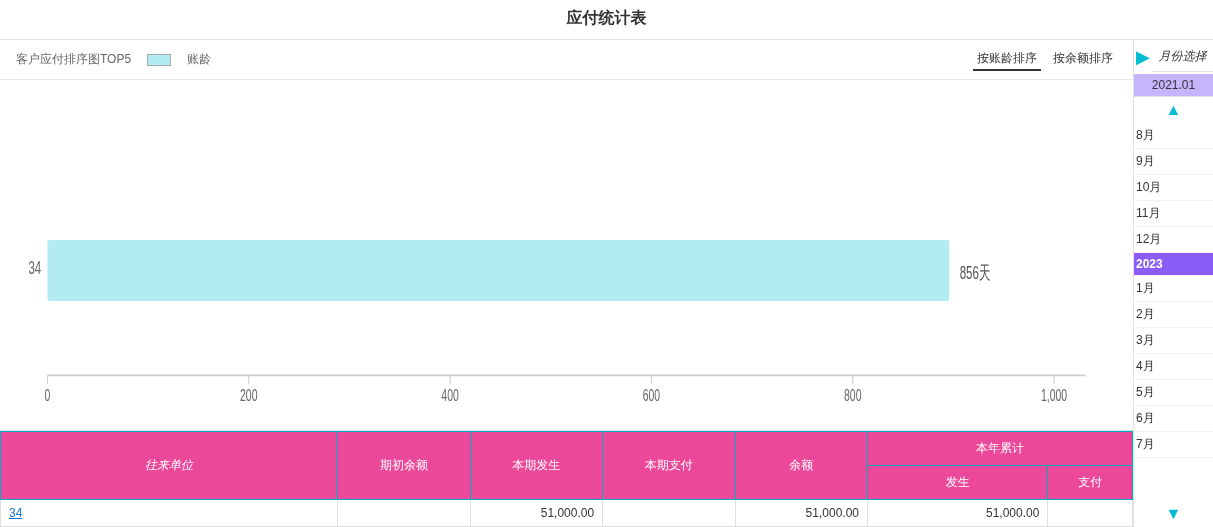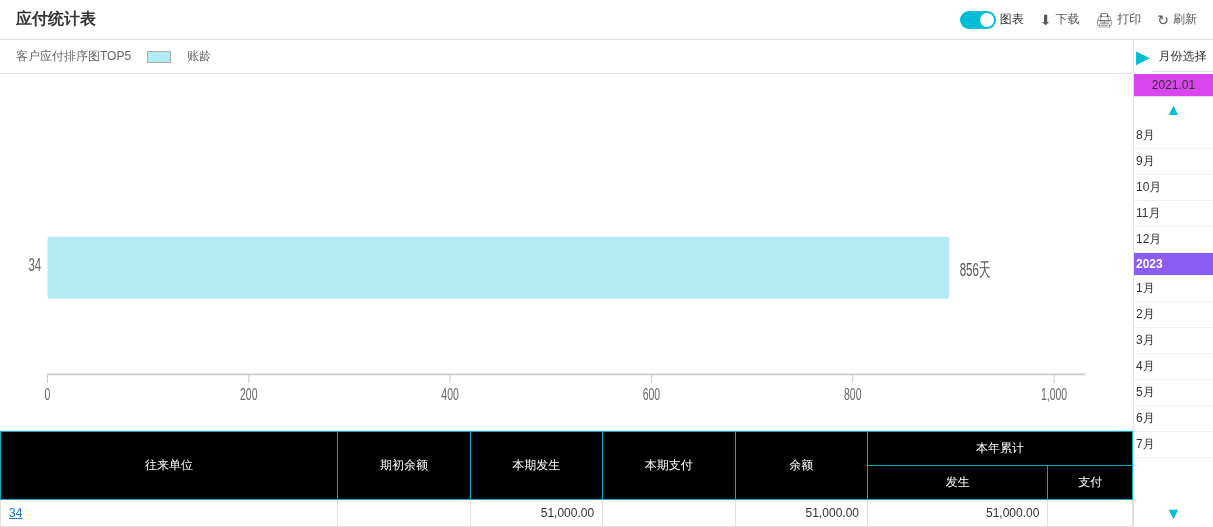--- a/index.html
+++ b/index.html
@@ -1,21 +1,21 @@
 <!DOCTYPE html>
 <html><head>
   <meta charset="utf-8">
   <style>
     * { box-sizing: border-box; margin: 0; padding: 0; }
     body { font-family: 'Microsoft YaHei', Arial, sans-serif; font-size: 12px; background: #f5f5f5; color: #333; }
 
     .app-container { width: 1213px; height: 527px; display: flex; flex-direction: column; background: #fff; overflow: hidden; }
 
     
-    .header { display: flex; align-items: center; justify-content: space-between; padding: 8px 16px; border-bottom: 1px solid #e0e0e0; background: #fff; height: 40px; }
+    .header { display: flex; align-items: center; justify-content: space-between; padding: 8px 16px; border-bottom: 1px solid #e0e0e0; background: #fff; height: 40px; flex-direction: column; }
     .header-title { font-size: 16px; font-weight: bold; color: #333; }
     .header-actions { display: flex; align-items: center; gap: 16px; }
     .toggle-switch { display: flex; align-items: center; gap: 4px; cursor: pointer; }
     .toggle-track { width: 36px; height: 18px; background: #00bcd4; border-radius: 9px; position: relative; }
     .toggle-thumb { width: 14px; height: 14px; background: #fff; border-radius: 50%; position: absolute; top: 2px; right: 2px; }
     .action-btn { display: flex; align-items: center; gap: 4px; cursor: pointer; color: #555; font-size: 12px; }
     .action-icon { font-size: 14px; }
 
     
     .main-content { display: flex; flex: 1; overflow: hidden; }
@@ -30,76 +30,60 @@
     .chart-sort-tabs { display: flex; gap: 8px; }
     .sort-tab { font-size: 12px; color: #333; cursor: pointer; padding: 2px 4px; border-bottom: 2px solid transparent; }
     .sort-tab.active { color: #333; border-bottom: 2px solid #333; }
 
     
     .chart-canvas { flex: 1; padding: 8px 16px 4px 16px; position: relative; min-height: 0; }
 
     
     .table-container { border-top: 1px solid #e0e0e0; }
     .data-table { width: 100%; border-collapse: collapse; }
-    .data-table th { background: #000000; color: #fff; text-align: center; padding: 8px 4px; font-size: 12px; font-weight: normal; border: 1px solid #00acc1; }
+    .data-table th { background: #ec4899; color: #fff; text-align: center; padding: 8px 4px; font-size: 12px; font-weight: normal; border: 1px solid #00acc1; }
     .data-table td { text-align: right; padding: 6px 8px; font-size: 12px; border: 1px solid #e0e0e0; }
     .data-table td.link { color: #1976d2; text-decoration: underline; cursor: pointer; text-align: left; }
     .data-table tr.data-row { background: #fff; }
 
     
     .sidebar { width: 80px; border-left: 1px solid #e0e0e0; background: #fff; display: flex; flex-direction: column; overflow: hidden; }
-    .sidebar-year-input { text-align: center; padding: 4px 2px; font-size: 12px; color: #333; border-bottom: 1px solid #e0e0e0; background: #d946ef; }
+    .sidebar-year-input { text-align: center; padding: 4px 2px; font-size: 12px; color: #333; border-bottom: 1px solid #e0e0e0; background: #c4b5fd; }
     .sidebar-nav { display: flex; flex-direction: column; overflow-y: auto; flex: 1; }
     .sidebar-up-btn, .sidebar-down-btn { text-align: center; padding: 4px; cursor: pointer; color: #00bcd4; font-size: 16px; }
     .sidebar-month { text-align: left; padding: 4px 2px; font-size: 12px; color: #333; cursor: pointer; border-bottom: 1px solid #f0f0f0; }
     .sidebar-month.year-badge { background: #8b5cf6; color: #fff; font-weight: bold; padding: 4px 2px; }
 
     
     .chart-svg { width: 100%; height: 100%; }
 
     .expand-icon { color: #00bcd4; font-size: 18px; cursor: pointer; writing-mode: horizontal-tb; }
   </style>
 </head>
 <body>
 
 <div class="app-container">
 
   <div class="header">
     <span class="header-title">应付统计表</span>
-    <div class="header-actions">
-      <div class="toggle-switch">
-        <div class="toggle-track">
-          <div class="toggle-thumb"></div>
-        </div>
-        <span>图表</span>
-      </div>
-      <div class="action-btn">
-        <span class="action-icon">⬇</span>
-        <span>下载</span>
-      </div>
-      <div class="action-btn">
-        <span class="action-icon">🖨</span>
-        <span>打印</span>
-      </div>
-      <div class="action-btn">
-        <span class="action-icon">↻</span>
-        <span>刷新</span>
-      </div>
-    </div>
   </div>
 
   <div class="main-content">
 
     <div class="chart-area">
 
       <div class="chart-header">
         <div class="chart-legend">
           <span>客户应付排序图TOP5</span>
           <div class="legend-box"></div>
           <span>账龄</span>
+        </div>
+        <div class="chart-sort-tabs">
+          <span class="sort-tab active">按账龄排序</span>
+          <span class="sort-tab">按余额排序</span>
         </div>
       </div>
 
       <div class="chart-canvas" style="height: 220px;">
         <svg class="chart-svg" viewBox="0 0 1050 200" preserveAspectRatio="none">
 
           <text x="18" y="110" font-size="11" fill="#666" text-anchor="middle">34</text>
 
           <rect x="30" y="90" width="860" height="36" fill="#b2ebf2" rx="2"></rect>
 
@@ -120,21 +104,21 @@
           <line x1="606" y1="170" x2="606" y2="175" stroke="#ccc" stroke-width="1"></line>
           <line x1="798" y1="170" x2="798" y2="175" stroke="#ccc" stroke-width="1"></line>
           <line x1="990" y1="170" x2="990" y2="175" stroke="#ccc" stroke-width="1"></line>
         </svg>
       </div>
 
       <div class="table-container">
         <table class="data-table">
           <thead>
             <tr>
-              <th rowspan="2" style="width:28%;">往来单位</th>
+              <th rowspan="2" style="width:28%;font-style:italic;">往来单位</th>
               <th rowspan="2" style="width:11%;">期初余额</th>
               <th rowspan="2" style="width:11%;">本期发生</th>
               <th rowspan="2" style="width:11%;text-align:center;">本期支付</th>
               <th rowspan="2" style="width:11%;">余额</th>
               <th colspan="2" style="width:22%;">本年累计</th>
             </tr>
             <tr>
               <th>发生</th>
               <th>支付</th>
             </tr>
@@ -150,21 +134,21 @@
               <td></td>
             </tr>
           </tbody>
         </table>
       </div>
     </div>
 
     <div class="sidebar">
       <div style="display:flex; align-items:center;">
         <span class="expand-icon" style="padding:6px 2px; color:#00bcd4;">▶</span>
-        <div style="flex:1; text-align:center; font-size:12px; color:#333; padding:6px 2px; border-bottom:1px solid #e0e0e0;">月份选择</div>
+        <div style="flex:1; text-align:center; font-size:12px; color:#333; padding:6px 2px; border-bottom:1px solid #e0e0e0;font-style:italic;">月份选择</div>
       </div>
       <div class="sidebar-year-input">2021.01</div>
       <div class="sidebar-up-btn">▲</div>
       <div class="sidebar-nav">
         <div class="sidebar-month">8月</div>
         <div class="sidebar-month">9月</div>
         <div class="sidebar-month">10月</div>
         <div class="sidebar-month">11月</div>
         <div class="sidebar-month">12月</div>
         <div class="sidebar-month year-badge">2023</div>

